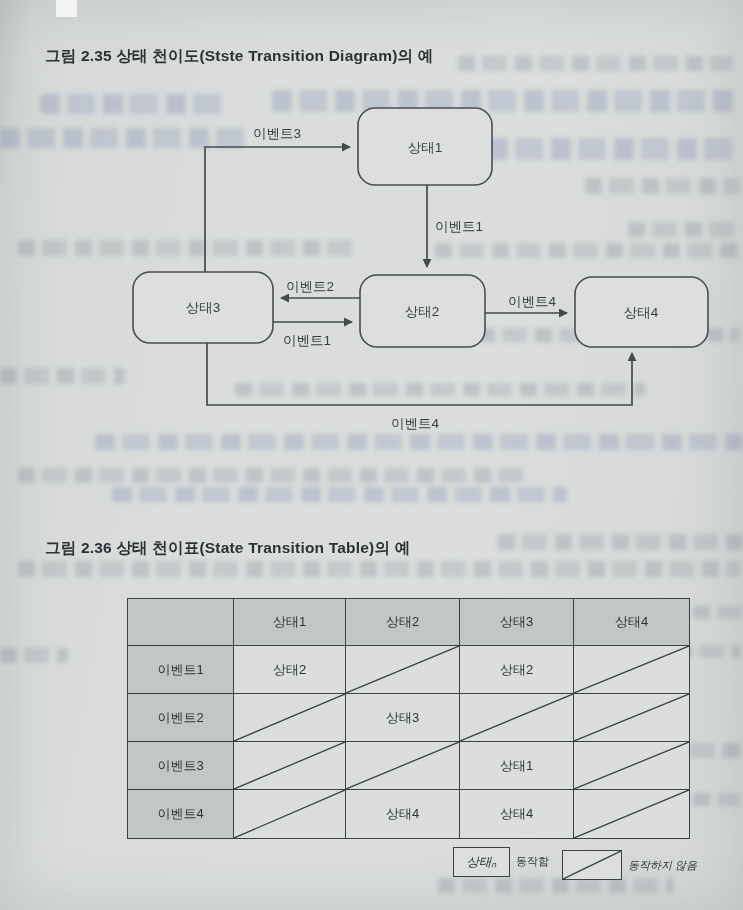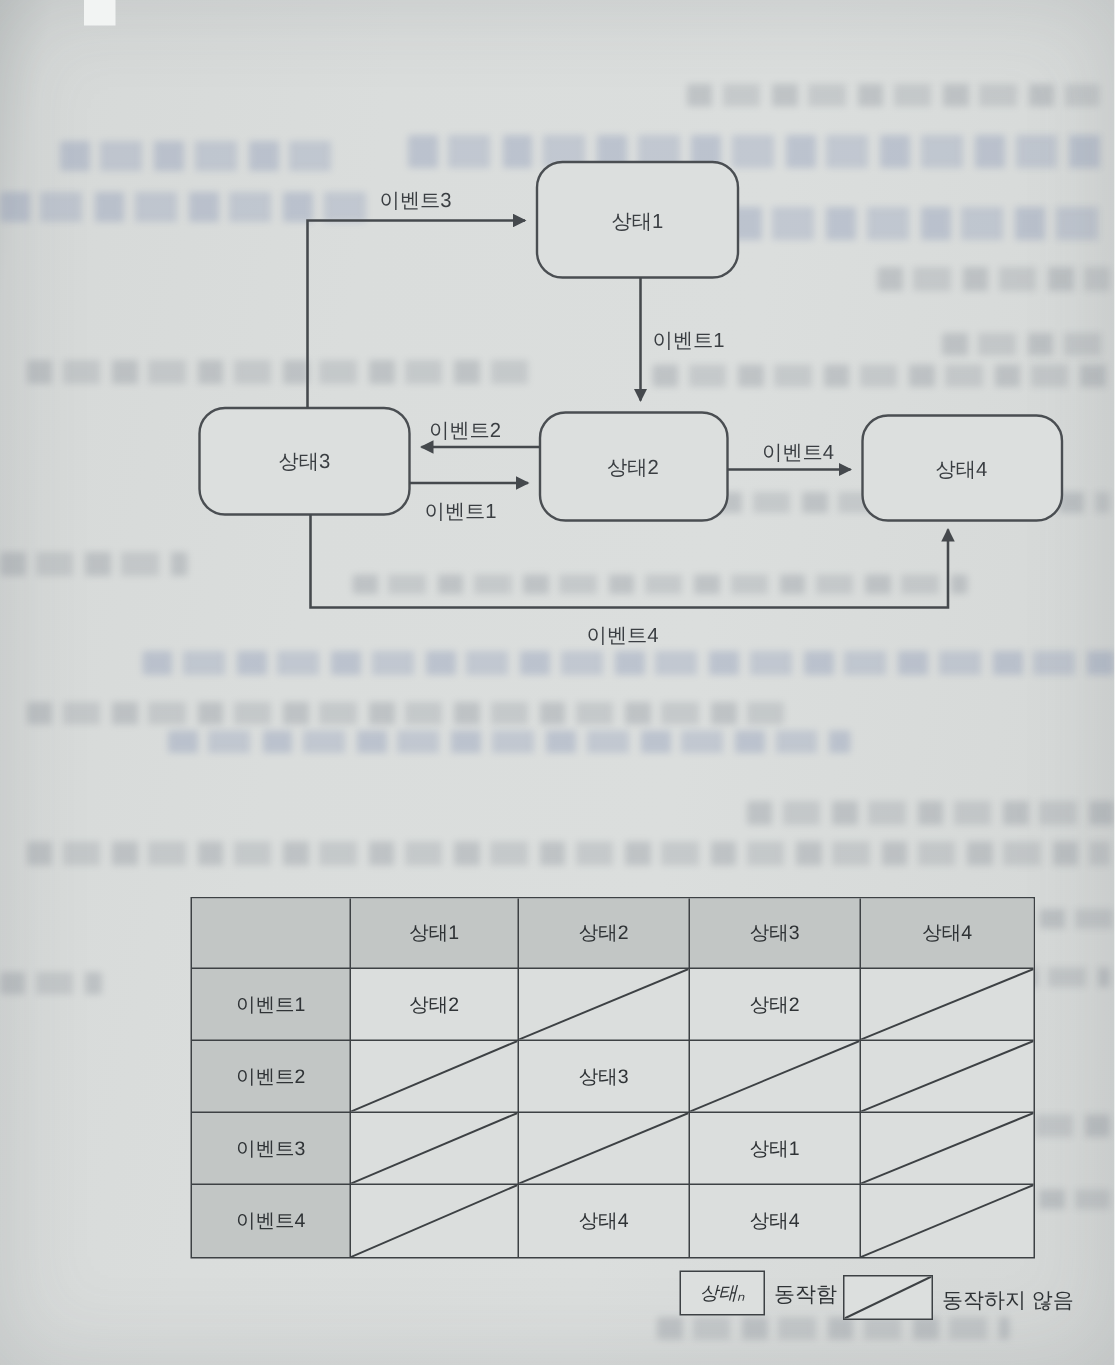--- a/index.html
+++ b/index.html
@@ -57,21 +57,21 @@
   .cell.hd{background:#c2c6c5;}
   .cell svg.dline{display:none;position:absolute;left:0;top:0;width:100%;height:100%;}
   .cell.diag svg.dline{display:block;}
   .legend{position:absolute;left:0;top:0;width:743px;height:910px;pointer-events:none;}
   .legend-box{
     position:absolute;border:1.5px solid #3d4144;background:#dcdfde;
     display:flex;align-items:center;justify-content:center;
     font-size:12.5px;color:#2f3336;font-style:italic;
   }
   .legend-box svg{position:absolute;left:0;top:0;width:100%;height:100%;}
-  .legend-text{position:absolute;font-size:14px;color:#2f3336;white-space:nowrap;}
+  .legend-text{position:absolute;font-size:11px;color:#2f3336;white-space:nowrap;}
 </style>
 </head>
 <body>
 
 <div class="page">
 
   <div class="notch" style="left:56px;top:0;width:21px;height:17px;"></div>
 
   <div class="ghost" style="left:458px;top:56px;width:275px;height:15px;"></div>
   <div class="ghost blue" style="left:40px;top:94px;width:185px;height:20px;"></div>
@@ -91,20 +91,21 @@
   <div class="ghost" style="left:498px;top:534px;width:245px;height:16px;"></div>
   <div class="ghost" style="left:18px;top:561px;width:722px;height:16px;"></div>
   <div class="ghost" style="left:693px;top:606px;width:50px;height:13px;"></div>
   <div class="ghost" style="left:0;top:648px;width:68px;height:15px;"></div>
   <div class="ghost" style="left:618px;top:645px;width:122px;height:13px;"></div>
   <div class="ghost" style="left:438px;top:743px;width:302px;height:15px;"></div>
   <div class="ghost" style="left:636px;top:793px;width:104px;height:13px;"></div>
   <div class="ghost" style="left:455px;top:816px;width:205px;height:13px;"></div>
   <div class="ghost" style="left:438px;top:878px;width:235px;height:15px;"></div>
 
+  <h1 class="fig-title" style="top:46px;">그림 2.35  상태 천이도(Stste Transition Diagram)의 예</h1>
 
   <svg class="diagram" width="743" height="470" viewBox="0 0 743 470">
     <defs>
       <marker id="ah" markerWidth="10" markerHeight="9" refX="8" refY="4.5" orient="auto" markerUnits="userSpaceOnUse">
         <path d="M0,0 L9,4.5 L0,9 Z" fill="#45494d"></path>
       </marker>
     </defs>
 
     <rect class="state-rect" x="358" y="108" width="134" height="77" rx="17"></rect>
     <rect class="state-rect" x="133" y="272" width="140" height="71" rx="17"></rect>
@@ -128,20 +129,21 @@
     <polyline class="edge" points="273,322 352,322" marker-end="url(#ah)"></polyline>
     <text class="dg-label" x="307" y="345" text-anchor="middle">이벤트1</text>
 
     <polyline class="edge" points="485,313 567,313" marker-end="url(#ah)"></polyline>
     <text class="dg-label" x="532" y="306" text-anchor="middle">이벤트4</text>
 
     <polyline class="edge" points="207,343 207,405 632,405 632,353" marker-end="url(#ah)"></polyline>
     <text class="dg-label" x="415" y="428" text-anchor="middle">이벤트4</text>
   </svg>
 
+  <h2 class="fig-title" style="top:538px;">그림 2.36  상태 천이표(State Transition Table)의 예</h2>
 
   <div class="sttable">
 
     <div class="cell hd"></div>
     <div class="cell hd">상태1</div>
     <div class="cell hd">상태2</div>
     <div class="cell hd">상태3</div>
     <div class="cell hd lc">상태4</div>
 
     <div class="cell hd">이벤트1</div>
@@ -234,16 +236,16 @@
   <div class="legend">
     <div class="legend-box" style="left:453px;top:847px;width:55px;height:28px;">
       <span>상태ₙ</span>
     </div>
     <span class="legend-text" style="left:516px;top:854px;">동작함</span>
     <div class="legend-box" style="left:562px;top:850px;width:58px;height:28px;">
       <svg viewBox="0 0 100 100" preserveAspectRatio="none">
           <line x1="0" y1="100" x2="100" y2="0" stroke="#3d4144" stroke-width="1.4" vector-effect="non-scaling-stroke"></line>
         </svg>
     </div>
-    <span class="legend-text" style="left:628px;top:858px;">동작하지 않음</span>
+    <span class="legend-text" style="left:628px;top:858px;font-style:italic;">동작하지 않음</span>
   </div>
 
 </div>
 
 </body></html>

